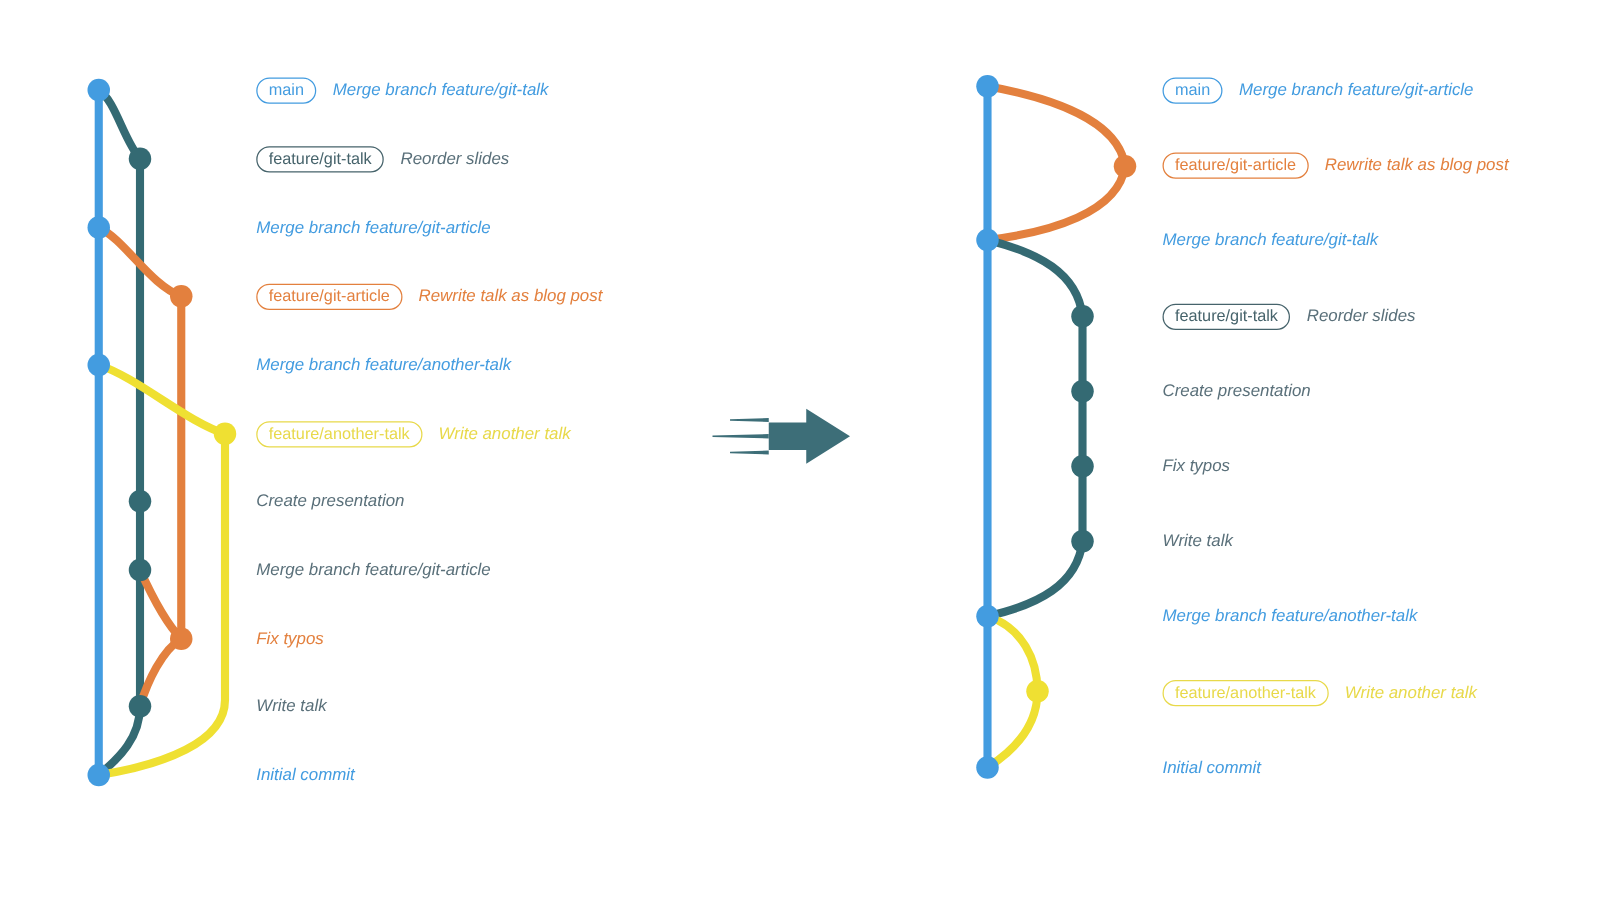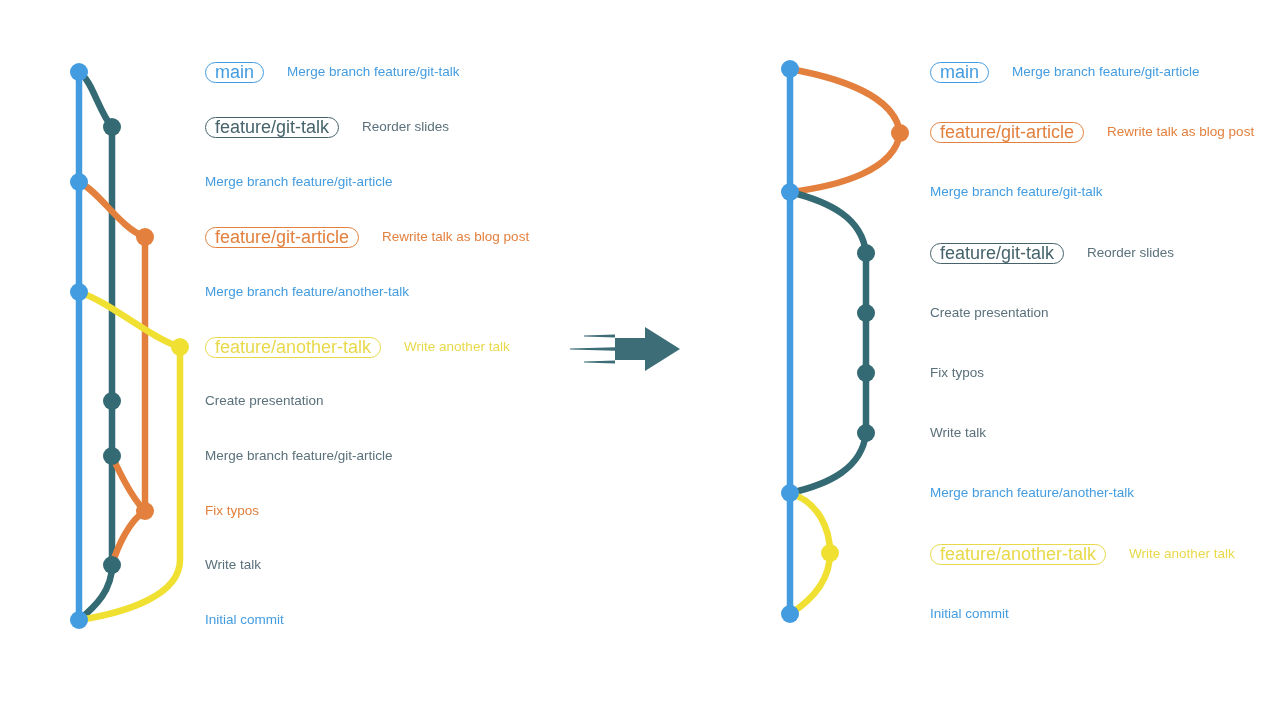--- a/index.html
+++ b/index.html
@@ -41,29 +41,30 @@
     align-items: center;
     white-space: nowrap;
     height: 22px;
     transform: translateY(-50%);
   }
   .branch-badge {
     display: inline-block;
     border: 1px solid #888;
     border-radius: 11px;
     padding: 2px 9px 3px 9px;
-    font-size: 18px;
+    font-size: 13px;
     line-height: 14px;
-    margin-right: 23px;
+    margin-right: 13px;
     background: #ffffff;
     text-align: center;
   }
   .commit-msg {
     font-size: 13.5px;
     line-height: 16px;
+    font-style: italic;
   }
 </style>
 </head>
 <body>
 
 <div id="stage">
 
   <svg class="graph-svg" id="graph-svg" viewBox="0 0 1280 720" xmlns="http://www.w3.org/2000/svg">
     <g id="left-edges">
         <path d="M 79 72 L 79 620" stroke="#439ce0" stroke-width="6.5" stroke-linecap="round" stroke-linejoin="round" fill="none"></path>

